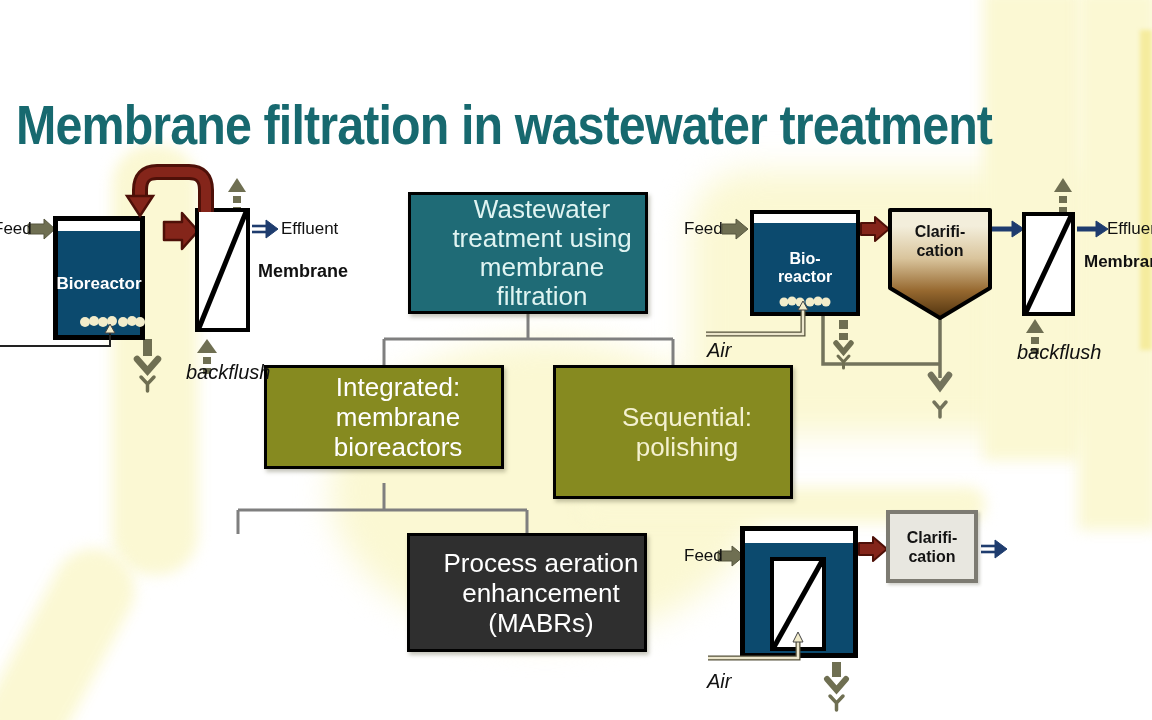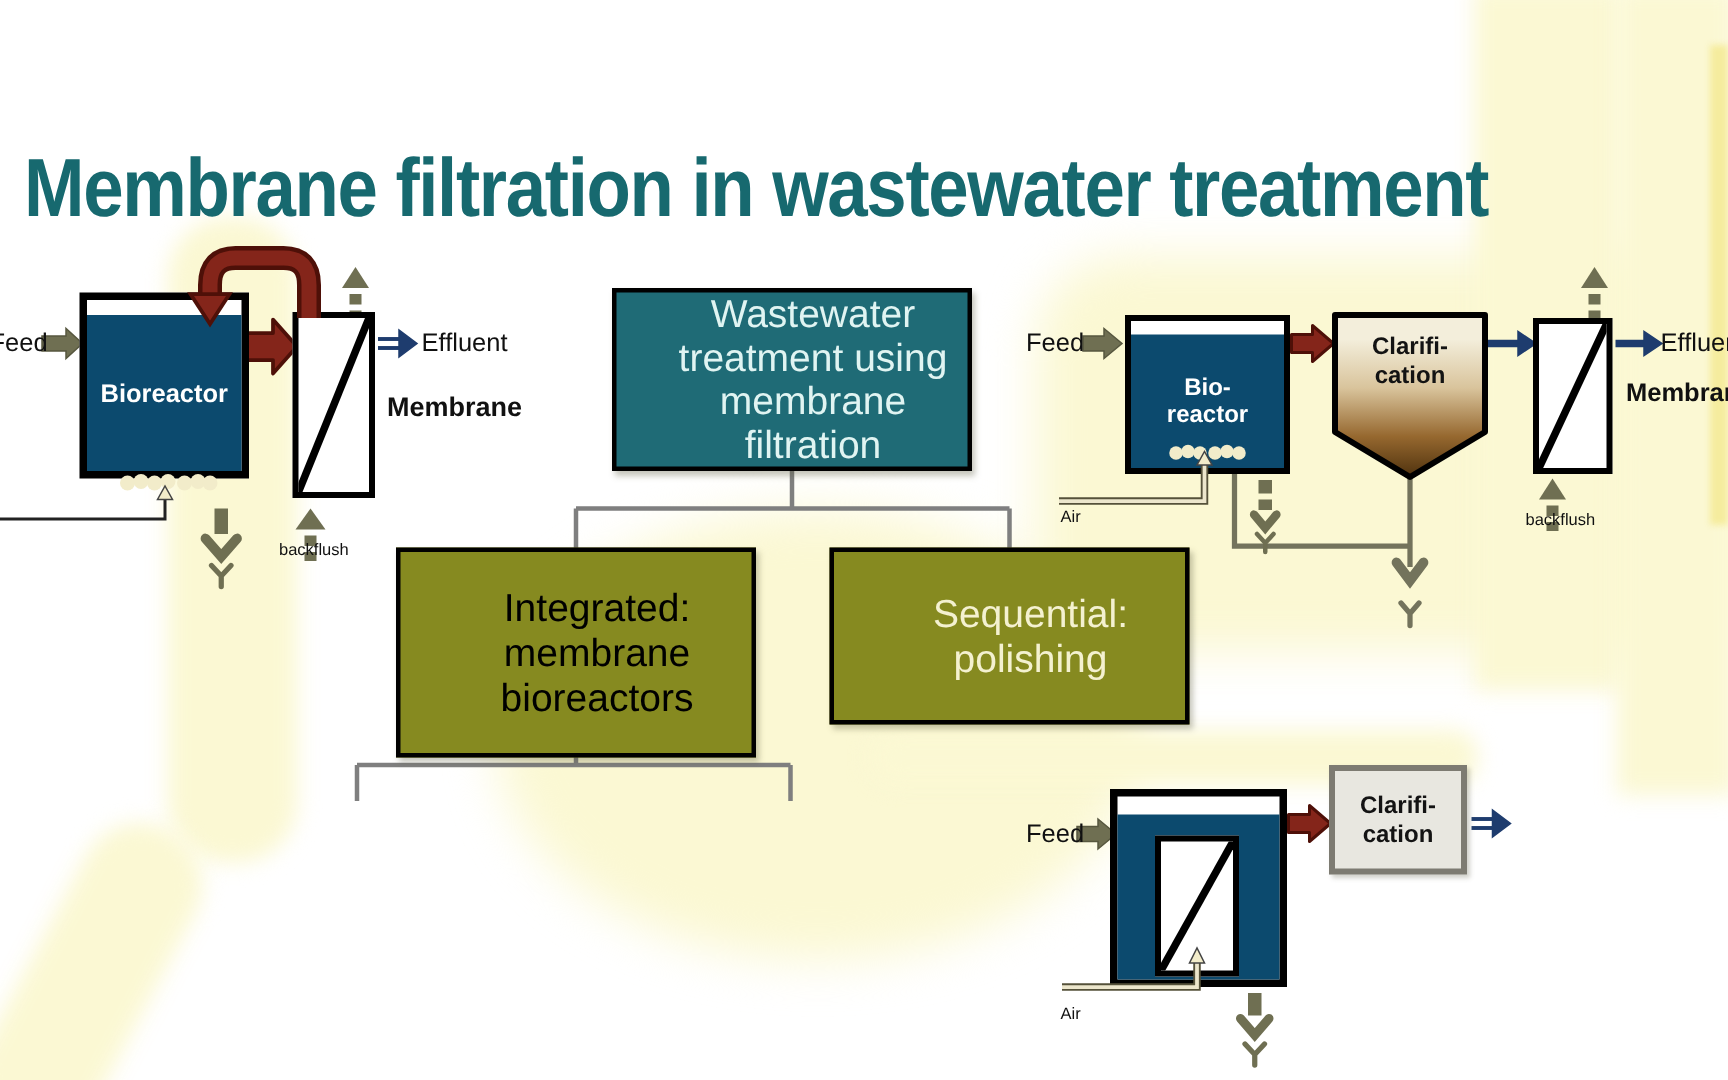--- a/index.html
+++ b/index.html
@@ -14,35 +14,35 @@
          letter-spacing:-1px;color:#17696f;white-space:nowrap;
          transform:scaleX(0.88);transform-origin:left center;z-index:5;}
   
   .layer{position:absolute;left:0;top:0;width:1152px;height:720px;pointer-events:none;}
   #under{z-index:1;} #boxes{z-index:2;} #over{z-index:3;}
   
   .fbox{position:absolute;box-sizing:border-box;display:flex;align-items:center;justify-content:center;
         text-align:center;white-space:pre-line;border:3px solid #000;
         box-shadow:2px 3px 4px rgba(90,90,60,.35);line-height:30px;font-size:26px;padding-left:28px;}
   #root-box{left:408px;top:192px;width:240px;height:122px;background:#1f6b76;color:#e0f4f2;line-height:29px;}
-  #branch-0{left:264px;top:365px;width:240px;height:140px;background:#868a20;color:#000000;}
-  #branch-1{left:553px;top:365px;width:240px;height:118px;background:#868a20;color:#f4f1d0;}
+  #branch-0{left:264px;top:365px;width:240px;height:104px;background:#868a20;color:#ffffff;}
+  #branch-1{left:553px;top:365px;width:240px;height:134px;background:#868a20;color:#f4f1d0;}
   #leaf-0{left:118px;top:533px;width:240px;height:119px;background:#2f2f2f;color:#fff;}
   #leaf-1{left:407px;top:533px;width:240px;height:119px;background:#2f2f2f;color:#fff;}
   
   .tank{position:absolute;box-sizing:border-box;border:5px solid #000;background:#fff;}
   .tank-fill{position:absolute;left:0;right:0;bottom:0;background:#0c4a6e;display:flex;
              align-items:center;justify-content:center;text-align:center;}
   .tank-label{color:#fff;font-weight:bold;font-size:17px;line-height:19px;white-space:pre-line;}
   .membrane{position:absolute;box-sizing:border-box;border:4px solid #000;background:#fff;}
   .membrane svg{display:block;width:100%;height:100%;}
   
   .lbl{position:absolute;font-size:17px;color:#111;white-space:pre-line;}
   .lbl-b{font-weight:bold;font-size:18px;}
-  .lbl-i{font-size:11px;}
+  .lbl-i{font-style:italic;font-size:20px;}
   .clar-label{position:absolute;font-weight:bold;font-size:16px;line-height:19px;color:#131313;
               text-align:center;white-space:pre-line;}
   #clarifier2{position:absolute;box-sizing:border-box;left:886px;top:510px;width:92px;height:73px;
               background:#e8e7e0;border:4px solid #7d7b72;display:flex;align-items:center;
               justify-content:center;text-align:center;font-weight:bold;font-size:16px;
               line-height:19px;color:#131313;white-space:pre-line;box-shadow:2px 2px 3px rgba(100,100,80,.3);}
 </style>
 </head>
 <body>
 
@@ -159,23 +159,26 @@
 
     <div id="root-box" class="fbox">Wastewater
 treatment using
 membrane
 filtration</div>
     <div id="branch-0" class="fbox">Integrated:
 membrane
 bioreactors</div>
     <div id="branch-1" class="fbox">Sequential:
 polishing</div>
+    <div id="leaf-1" class="fbox">Process aeration
+enhancement
+(MABRs)</div>
 
     <div class="lbl" style="left:-7px;top:219px;">Feed</div>
-    <div class="tank" style="left:53px;top:195px;width:113px;height:124px;padding-left:24px;">
+    <div class="tank" style="left:53px;top:216px;width:92px;height:124px;padding-left:24px;">
       <div class="tank-fill" style="top:10px;">
         <span class="tank-label">Bioreactor</span>
       </div>
     </div>
     <div class="membrane" style="left:195px;top:208px;width:55px;height:124px;">
       <svg viewBox="0 0 47 116" preserveAspectRatio="none">
         <line x1="0" y1="116" x2="47" y2="0" stroke="#000" stroke-width="5"></line>
       </svg>
     </div>
     <div class="lbl" style="left:281px;top:219px;">Effluent</div>

